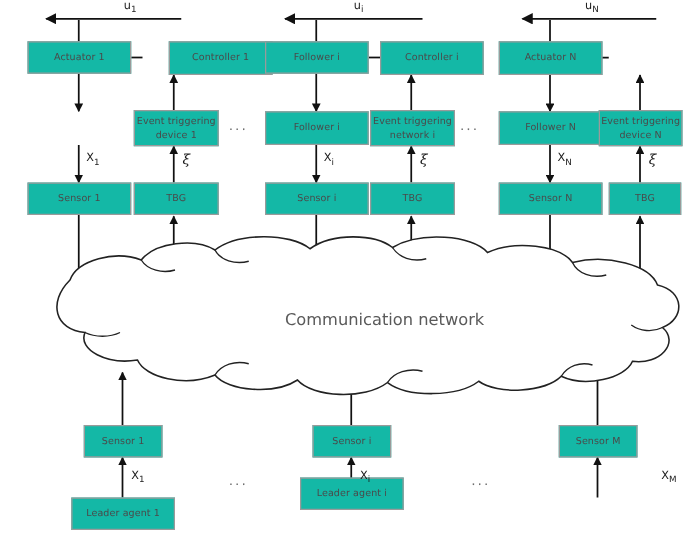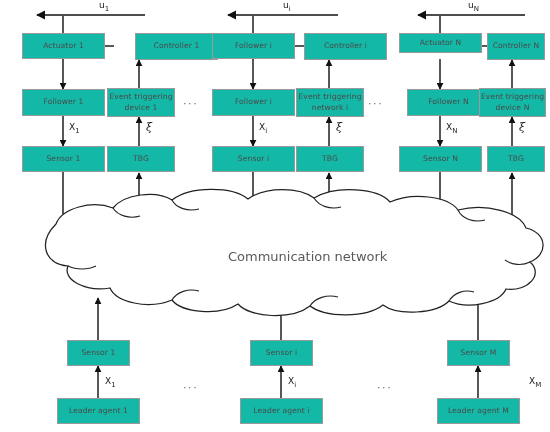--- a/index.html
+++ b/index.html
@@ -177,21 +177,20 @@
   </div>
   <div class="lbl sub" style="left:283px; top:0px;">
     <span>u</span><sub>i</sub>
   </div>
   <div class="lbl sub" style="left:468px; top:0px;">
     <span>u</span><sub>N</sub>
   </div>
 
   <div class="box" style="left:22px; top:33px; width:83px; height:26px;">Actuator 1</div>
   <div class="box" style="left:114px; top:33px; width:83px; height:27px;margin-left:21px;">Controller 1</div>
-  <div class="box" style="left:22px; top:89px; width:83px; height:27px;">Follower 1</div>
   <div class="box two-line" style="left:107px; top:88px; width:68px; height:29px;">
     <span>Event triggering</span>
     <span>device 1</span>
   </div>
   <div class="box" style="left:22px; top:146px; width:83px; height:26px;">Sensor 1</div>
   <div class="box" style="left:107px; top:146px; width:68px; height:26px;">TBG</div>
   <div class="lbl sub" style="left:69px; top:122px;">
     <span>X</span><sub>1</sub>
   </div>
   <div class="xi" style="left:146px; top:121px;">ξ</div>
@@ -203,23 +202,22 @@
     <span>Event triggering</span>
     <span>network i</span>
   </div>
   <div class="box" style="left:212px; top:146px; width:83px; height:26px;">Sensor i</div>
   <div class="box" style="left:296px; top:146px; width:68px; height:26px;">TBG</div>
   <div class="lbl sub" style="left:259px; top:122px;">
     <span>X</span><sub>i</sub>
   </div>
   <div class="xi" style="left:336px; top:121px;">ξ</div>
 
-  <div class="box" style="left:399px; top:33px; width:83px; height:20px;">Actuator N</div>
-  <div class="box" style="left:487px; top:33px; width:58px; height:27px;">Controller N</div>
-  <div class="box" style="left:399px; top:89px; width:83px; height:27px;margin-left:8px;">Follower N</div>
+  <div class="box" style="left:399px; top:33px; width:83px; height:27px;">Actuator N</div>
+  <div class="box" style="left:399px; top:89px; width:83px; height:27px;">Follower N</div>
   <div class="box two-line" style="left:479px; top:88px; width:67px; height:29px;">
     <span>Event triggering</span>
     <span>device N</span>
   </div>
   <div class="box" style="left:399px; top:146px; width:83px; height:26px;">Sensor N</div>
   <div class="box" style="left:487px; top:146px; width:58px; height:26px;">TBG</div>
   <div class="lbl sub" style="left:446px; top:122px;">
     <span>X</span><sub>N</sub>
   </div>
   <div class="xi" style="left:519px; top:121px;">ξ</div>
@@ -229,27 +227,26 @@
 
   <div class="cloud-label" style="left:228px; top:249px;">Communication network</div>
 
   <div class="box" style="left:67px; top:340px; width:63px; height:26px;">Sensor 1</div>
   <div class="box" style="left:57px; top:398px; width:83px; height:26px;">Leader agent 1</div>
   <div class="lbl sub" style="left:105px; top:376px;">
     <span>X</span><sub>1</sub>
   </div>
 
   <div class="box" style="left:250px; top:340px; width:63px; height:26px;">Sensor i</div>
-  <div class="box" style="left:240px; top:398px; width:83px; height:26px;">Leader agent i</div>
+  <div class="box" style="left:240px; top:382px; width:83px; height:26px;">Leader agent i</div>
   <div class="lbl sub" style="left:288px; top:376px;">
     <span>X</span><sub>i</sub>
   </div>
 
   <div class="box" style="left:447px; top:340px; width:63px; height:26px;">Sensor M</div>
-  <div class="box" style="left:437px; top:398px; width:83px; height:26px;">Leader agent M</div>
   <div class="lbl sub" style="left:485px; top:376px;margin-left:44px;">
     <span>X</span><sub>M</sub>
   </div>
 
   <div class="dots" style="left:183px; top:381px;">···</div>
   <div class="dots" style="left:377px; top:381px;">···</div>
 
 </div>
 
 </body></html>

